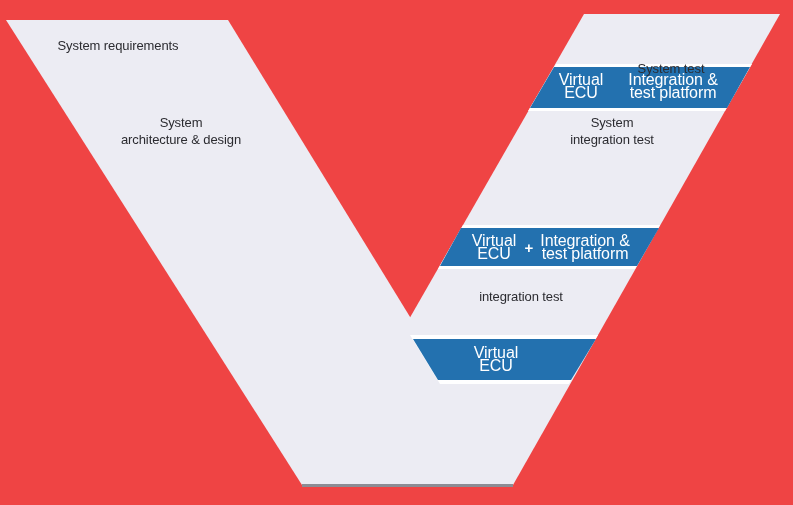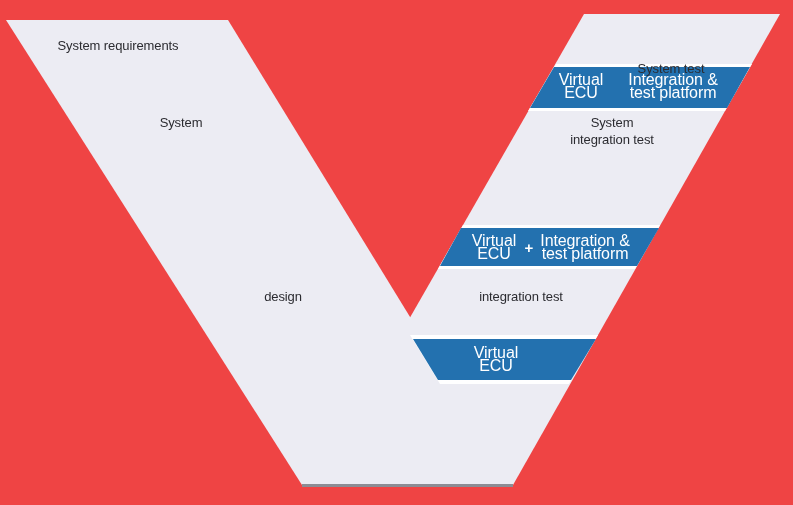--- a/index.html
+++ b/index.html
@@ -73,25 +73,25 @@
 
     <rect x="302" y="484" width="211" height="3" fill="var(--baseline)"></rect>
   </svg>
 
   <div class="phase-label" style="left:28px; top:37px; width:180px;">
     <span class="line">System requirements</span>
   </div>
 
   <div class="phase-label" style="left:81px; top:114px; width:200px;">
     <span class="line">System</span>
+    <span class="line">architecture &amp; design</span>
   </div>
 
 
   <div class="phase-label" style="left:183px; top:288px; width:200px;">
-    <span class="line">design</span>
   </div>
 
 
   <div class="phase-label" style="left:591px; top:36px; width:160px;margin-top:24px;">
     <span class="line">System test</span>
   </div>
 
   <div class="phase-label" style="left:512px; top:114px; width:200px;">
     <span class="line">System</span>
     <span class="line">integration test</span>

